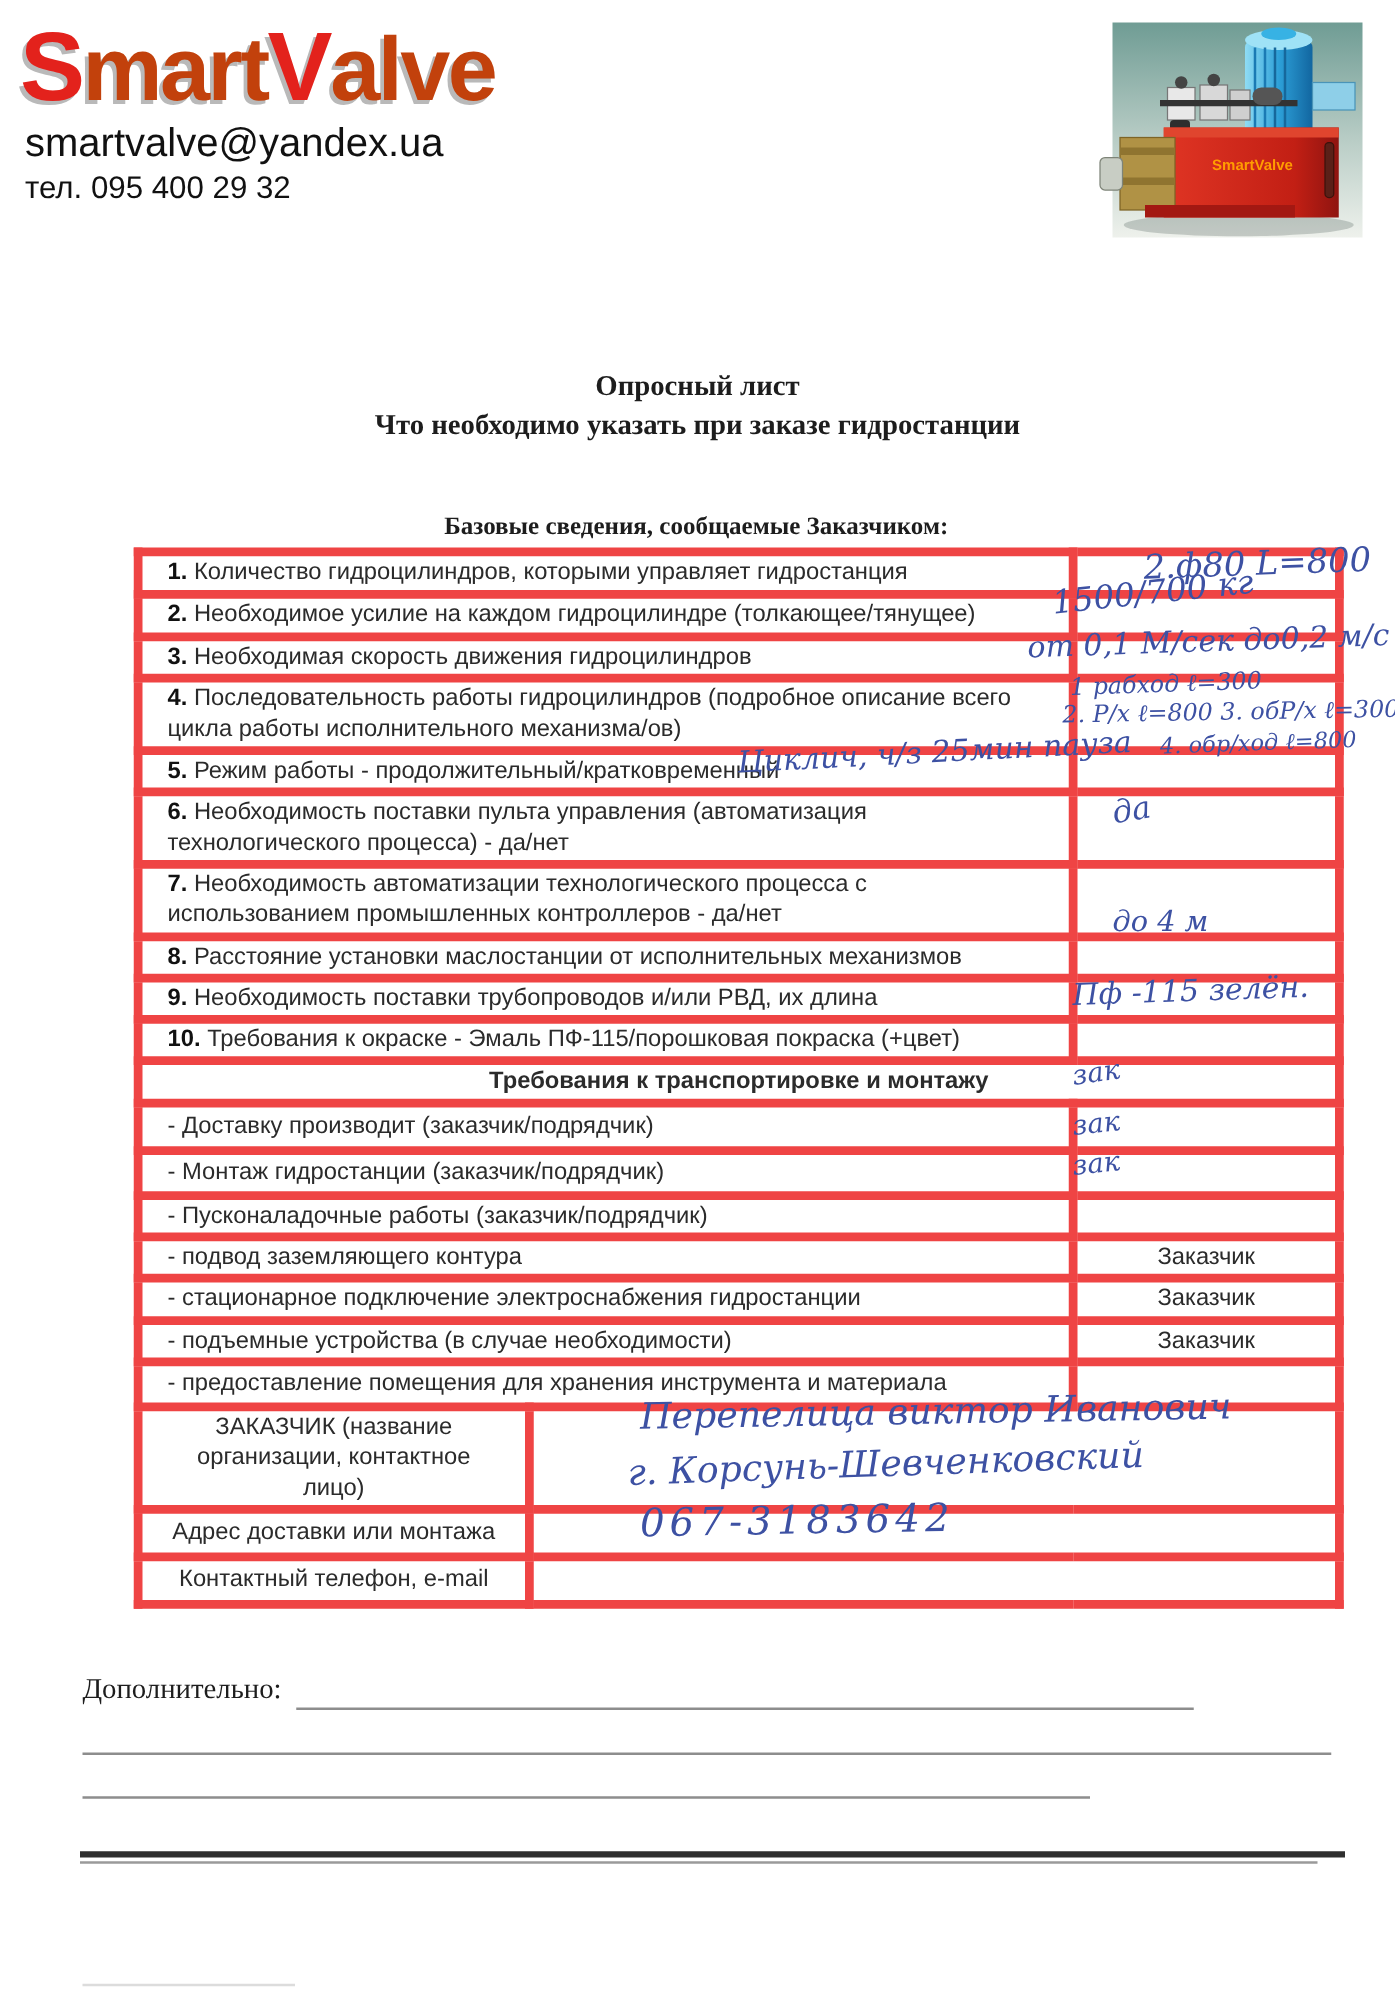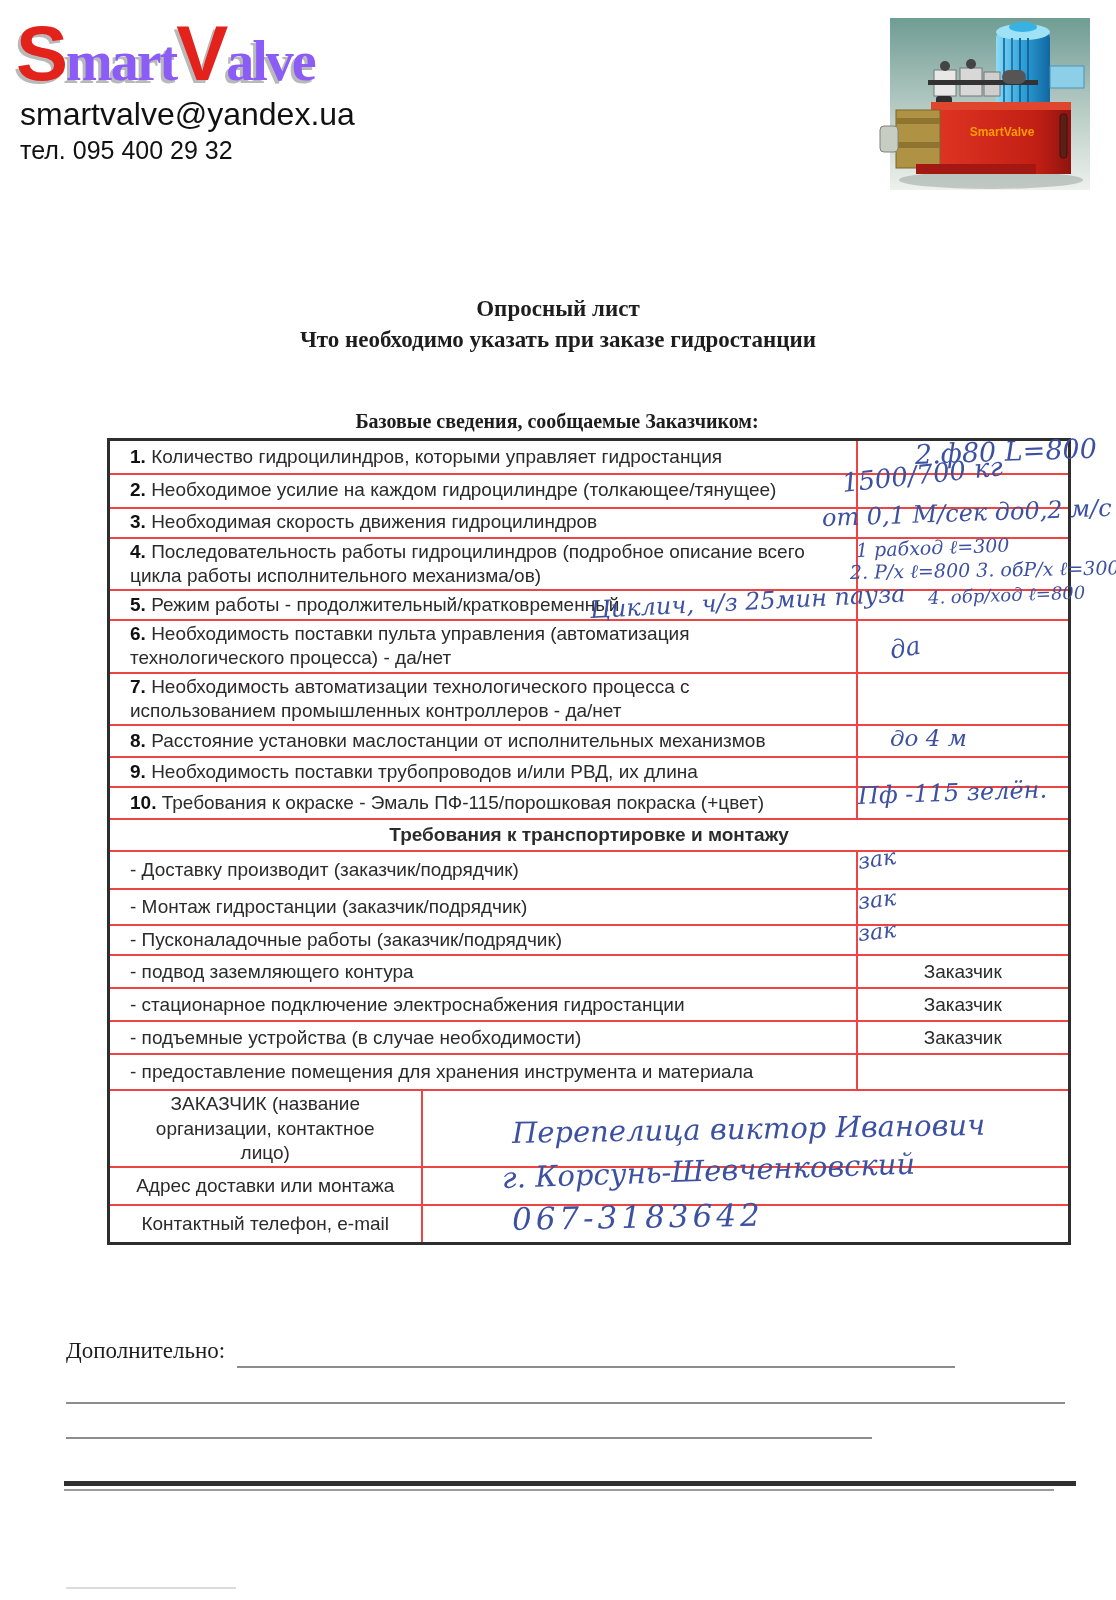--- a/index.html
+++ b/index.html
@@ -4,41 +4,41 @@
 <style>
   html,body{margin:0;padding:0;background:#ffffff;}
   .page{position:relative;width:1116px;height:1600px;background:#ffffff;overflow:hidden;
         font-family:"Liberation Sans",sans-serif;color:#262626;}
 
   
   .logo{position:absolute;left:16px;top:14px;white-space:nowrap;font-weight:bold;
         letter-spacing:-2px;line-height:1;}
   .logo span{display:inline-block;text-shadow:-3px 3px 0 rgba(70,70,70,0.38);}
   .l-s,.l-v{color:#e3221c;font-size:78px;}
-  .l-mart,.l-alve{color:#8b5cf6;font-size:56px;font-family:Liberation Serif, serif;}
+  .l-mart,.l-alve{color:#c2410c;font-size:72px;}
   .l-v{position:relative;}
   .l-v::before{content:"";position:absolute;left:50%;top:-8px;transform:translateX(-50%);
         width:42px;height:27px;background:#ffe600;
         clip-path:polygon(0 0,100% 0,68% 100%,32% 100%);z-index:-1;}
   .email{position:absolute;left:20px;top:96px;font-size:32px;color:#111;}
   .phone{position:absolute;left:20px;top:136px;font-size:25px;color:#111;}
   .product{position:absolute;left:876px;top:14px;width:226px;height:182px;}
 
   
   .title1,.title2{position:absolute;left:0;width:1116px;text-align:center;
         font-family:"Liberation Serif",serif;font-weight:bold;color:#1d1d1d;}
   .title1{top:296px;font-size:23px;}
   .title2{top:327px;font-size:23px;}
   .form-heading{position:absolute;left:107px;top:410px;width:900px;text-align:center;
         font-family:"Liberation Serif",serif;font-weight:bold;font-size:20px;color:#1d1d1d;}
 
   
   table.form{position:absolute;left:107px;top:438px;width:961px;border-collapse:collapse;
         table-layout:fixed;border:3px solid #2e2e2e;}
-  table.form td{border:2px solid #ef4444;font-size:19px;color:#2b2b2b;
+  table.form td{border:7px solid #ef4444;font-size:19px;color:#2b2b2b;
         vertical-align:middle;line-height:1.28;padding:1px 20px;overflow:hidden;}
   td.q{padding-left:10px;}
   td.q b{color:#111;}
   td.a{}
   td.sect{text-align:center;font-weight:bold;font-size:19px;color:#171717;}
   td.t{padding-left:26px;}
   td.p{padding-left:16px;}
   td.pa{text-align:center;font-size:18px;}
   td.clabel{text-align:center;padding:0 8px;font-size:18px;}
   tr.h30{height:30px;} tr.h32{height:32px;margin-top:24px;} tr.h33{height:33px;} tr.h34{height:34px;}

